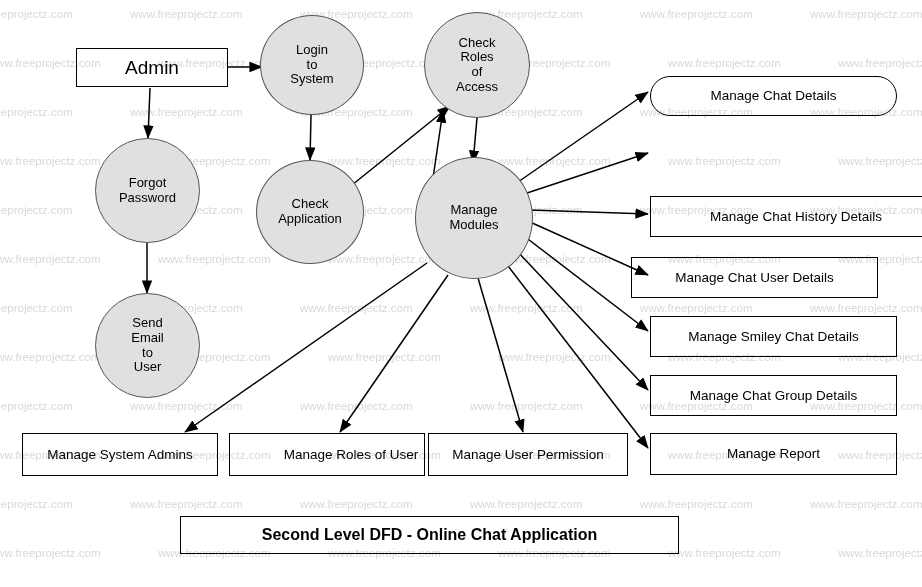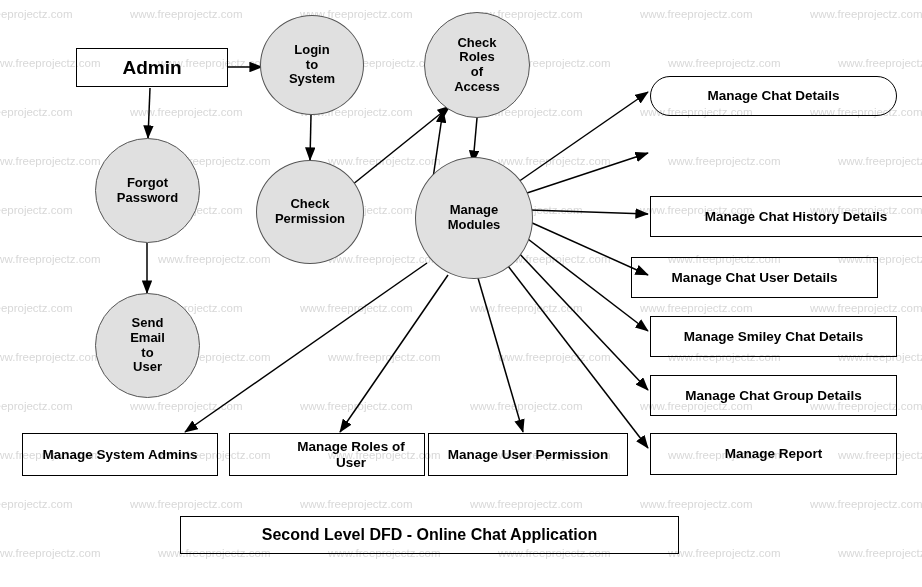--- a/index.html
+++ b/index.html
@@ -31,21 +31,21 @@
     pointer-events: none;
     user-select: none;
   }
   .node {
     position: absolute;
     box-sizing: border-box;
     display: flex;
     align-items: center;
     justify-content: center;
     text-align: center;
-    font-weight: bold;
+    font-weight: normal;
     color: #000000;
     line-height: 1.12;
   }
   .process {
     border: 1.4px solid #555555;
     border-radius: 50%;
     background: #e0e0e0;
     font-size: 13px;
   }
   .entity {
@@ -209,21 +209,21 @@
   <div class="node process" style="left:95px; top:138px; width:105px; height:105px;">
     <div>
       <span>Forgot</span>
       <span>Password</span>
     </div>
   </div>
 
   <div class="node process" style="left:256px; top:160px; width:108px; height:104px;">
     <div>
       <span>Check</span>
-      <span>Permission</span>
+      <span>Application</span>
     </div>
   </div>
 
   <div class="node process" style="left:415px; top:157px; width:118px; height:122px;">
     <div>
       <span>Manage</span>
       <span>Modules</span>
     </div>
   </div>
 

